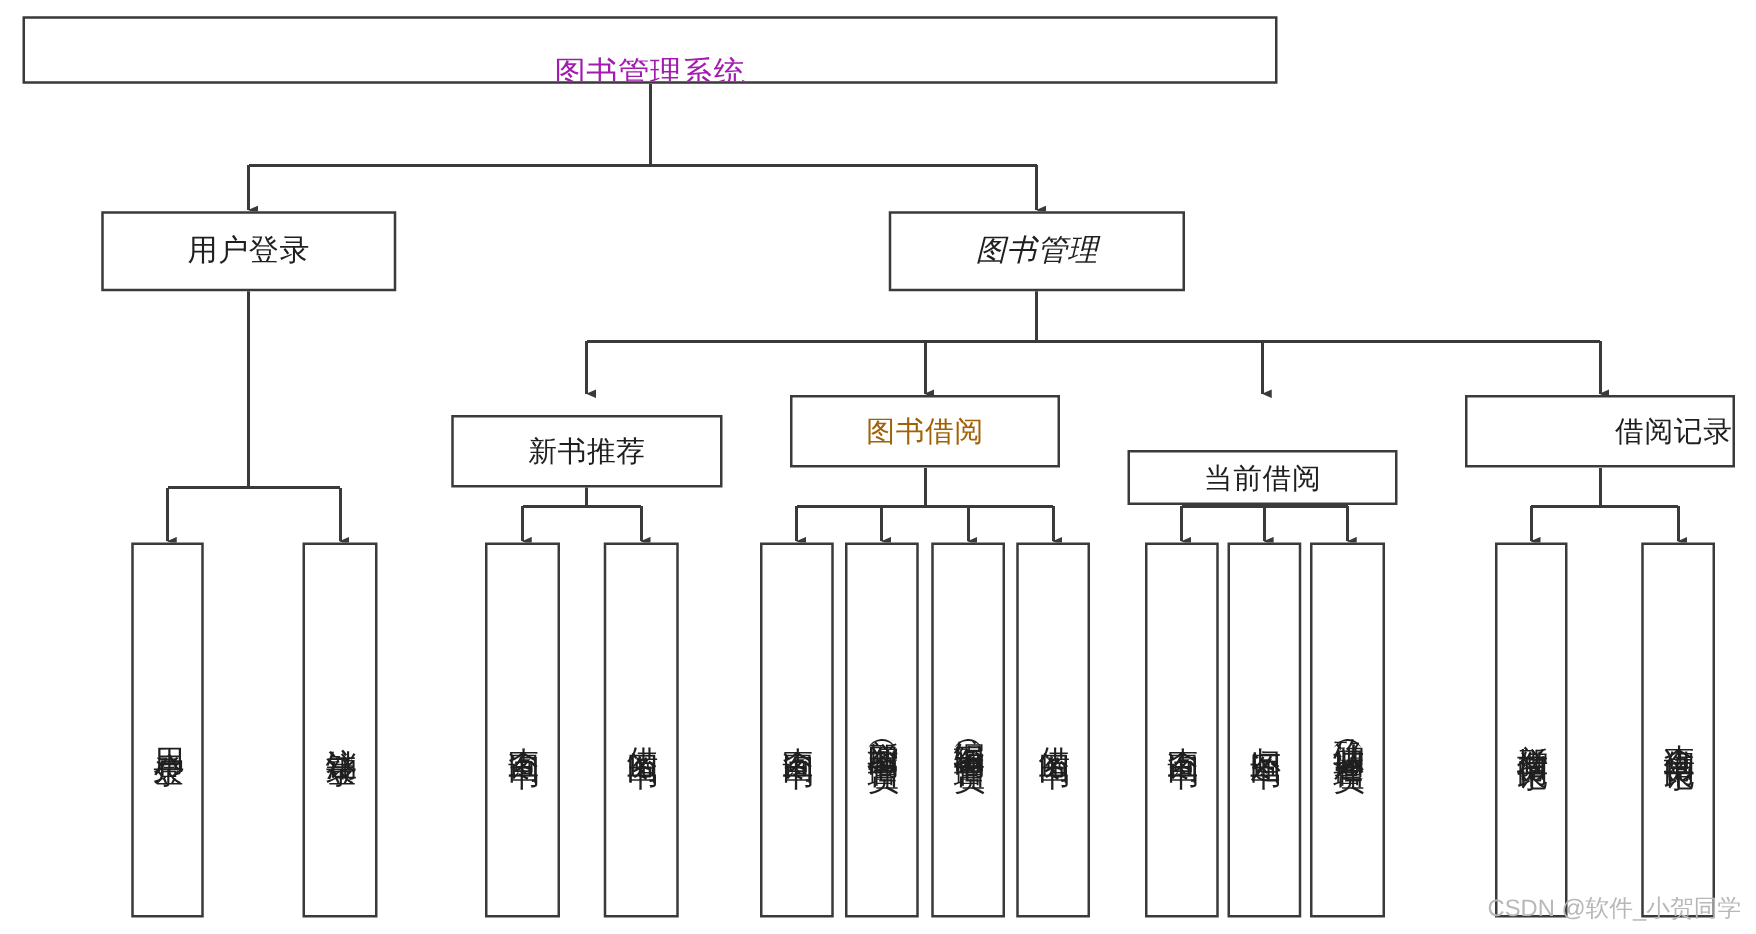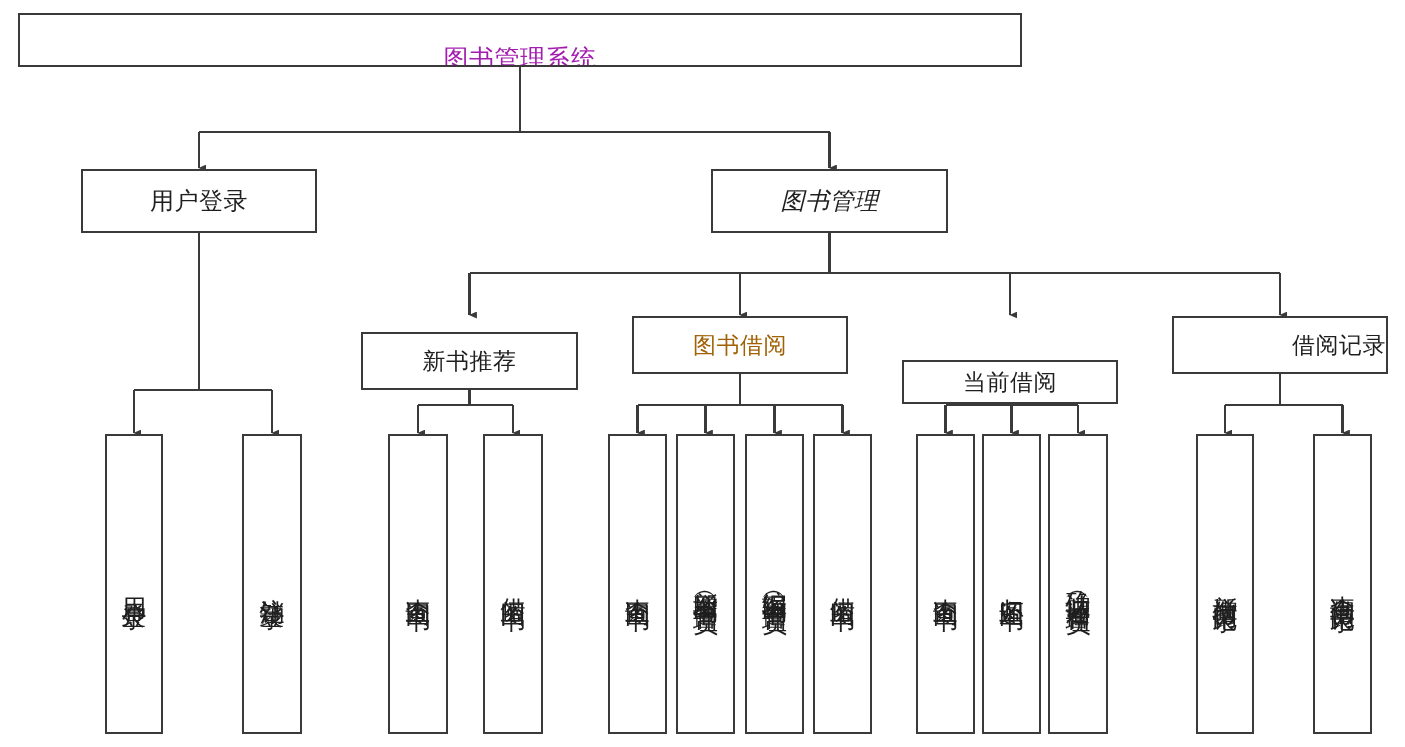--- a/index.html
+++ b/index.html
@@ -163,13 +163,14 @@
       <div class="node-box level-3" style="left: 1048px; top: 434px; width: 60px; height: 300px; border-color: rgb(58, 58, 58);">
         <span class="node-label" style="color: rgb(31, 31, 31);">确认归还（管理员）</span>
       </div>
       <div class="node-box level-3" style="left: 1196px; top: 434px; width: 58px; height: 300px; border-color: rgb(58, 58, 58);">
         <span class="node-label" style="color: rgb(31, 31, 31);">新增借阅记录</span>
       </div>
       <div class="node-box level-3" style="left: 1313px; top: 434px; width: 59px; height: 300px; border-color: rgb(58, 58, 58);">
         <span class="node-label" style="color: rgb(31, 31, 31);">查询借阅记录</span>
       </div>
     </div>
+  <div id="watermark">CSDN @软件_小贺同学</div>
 </div>
 
 </body></html>

